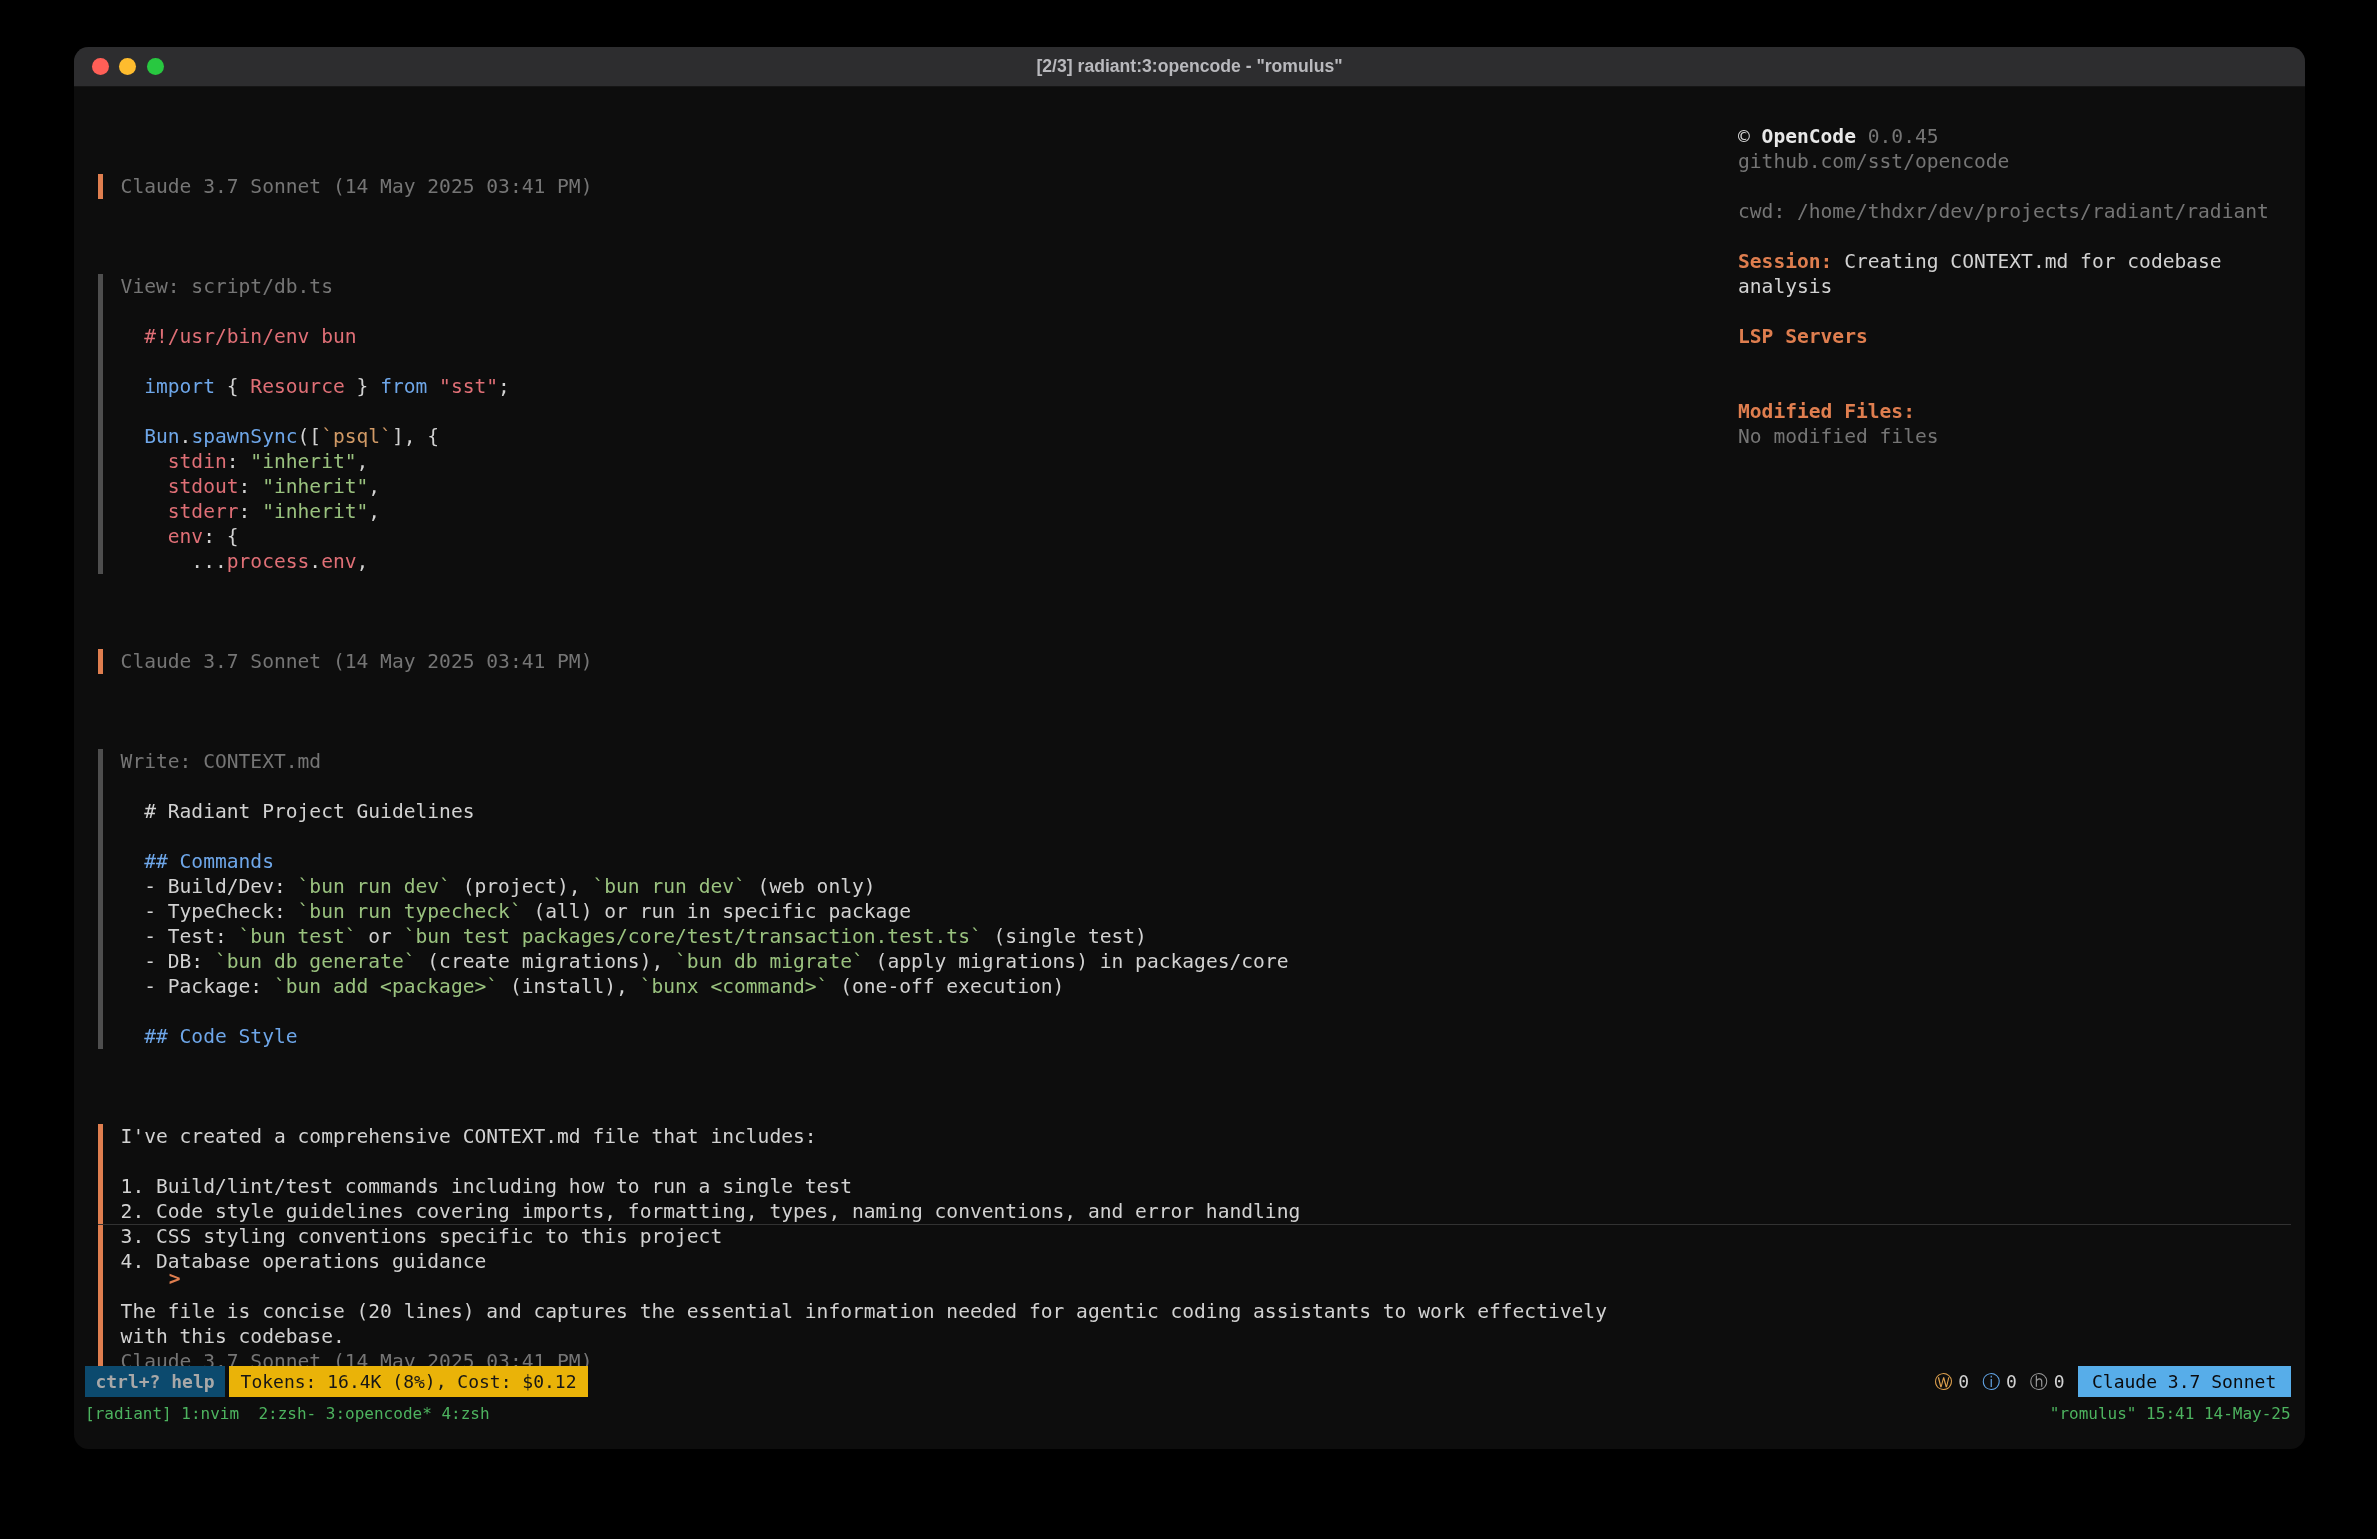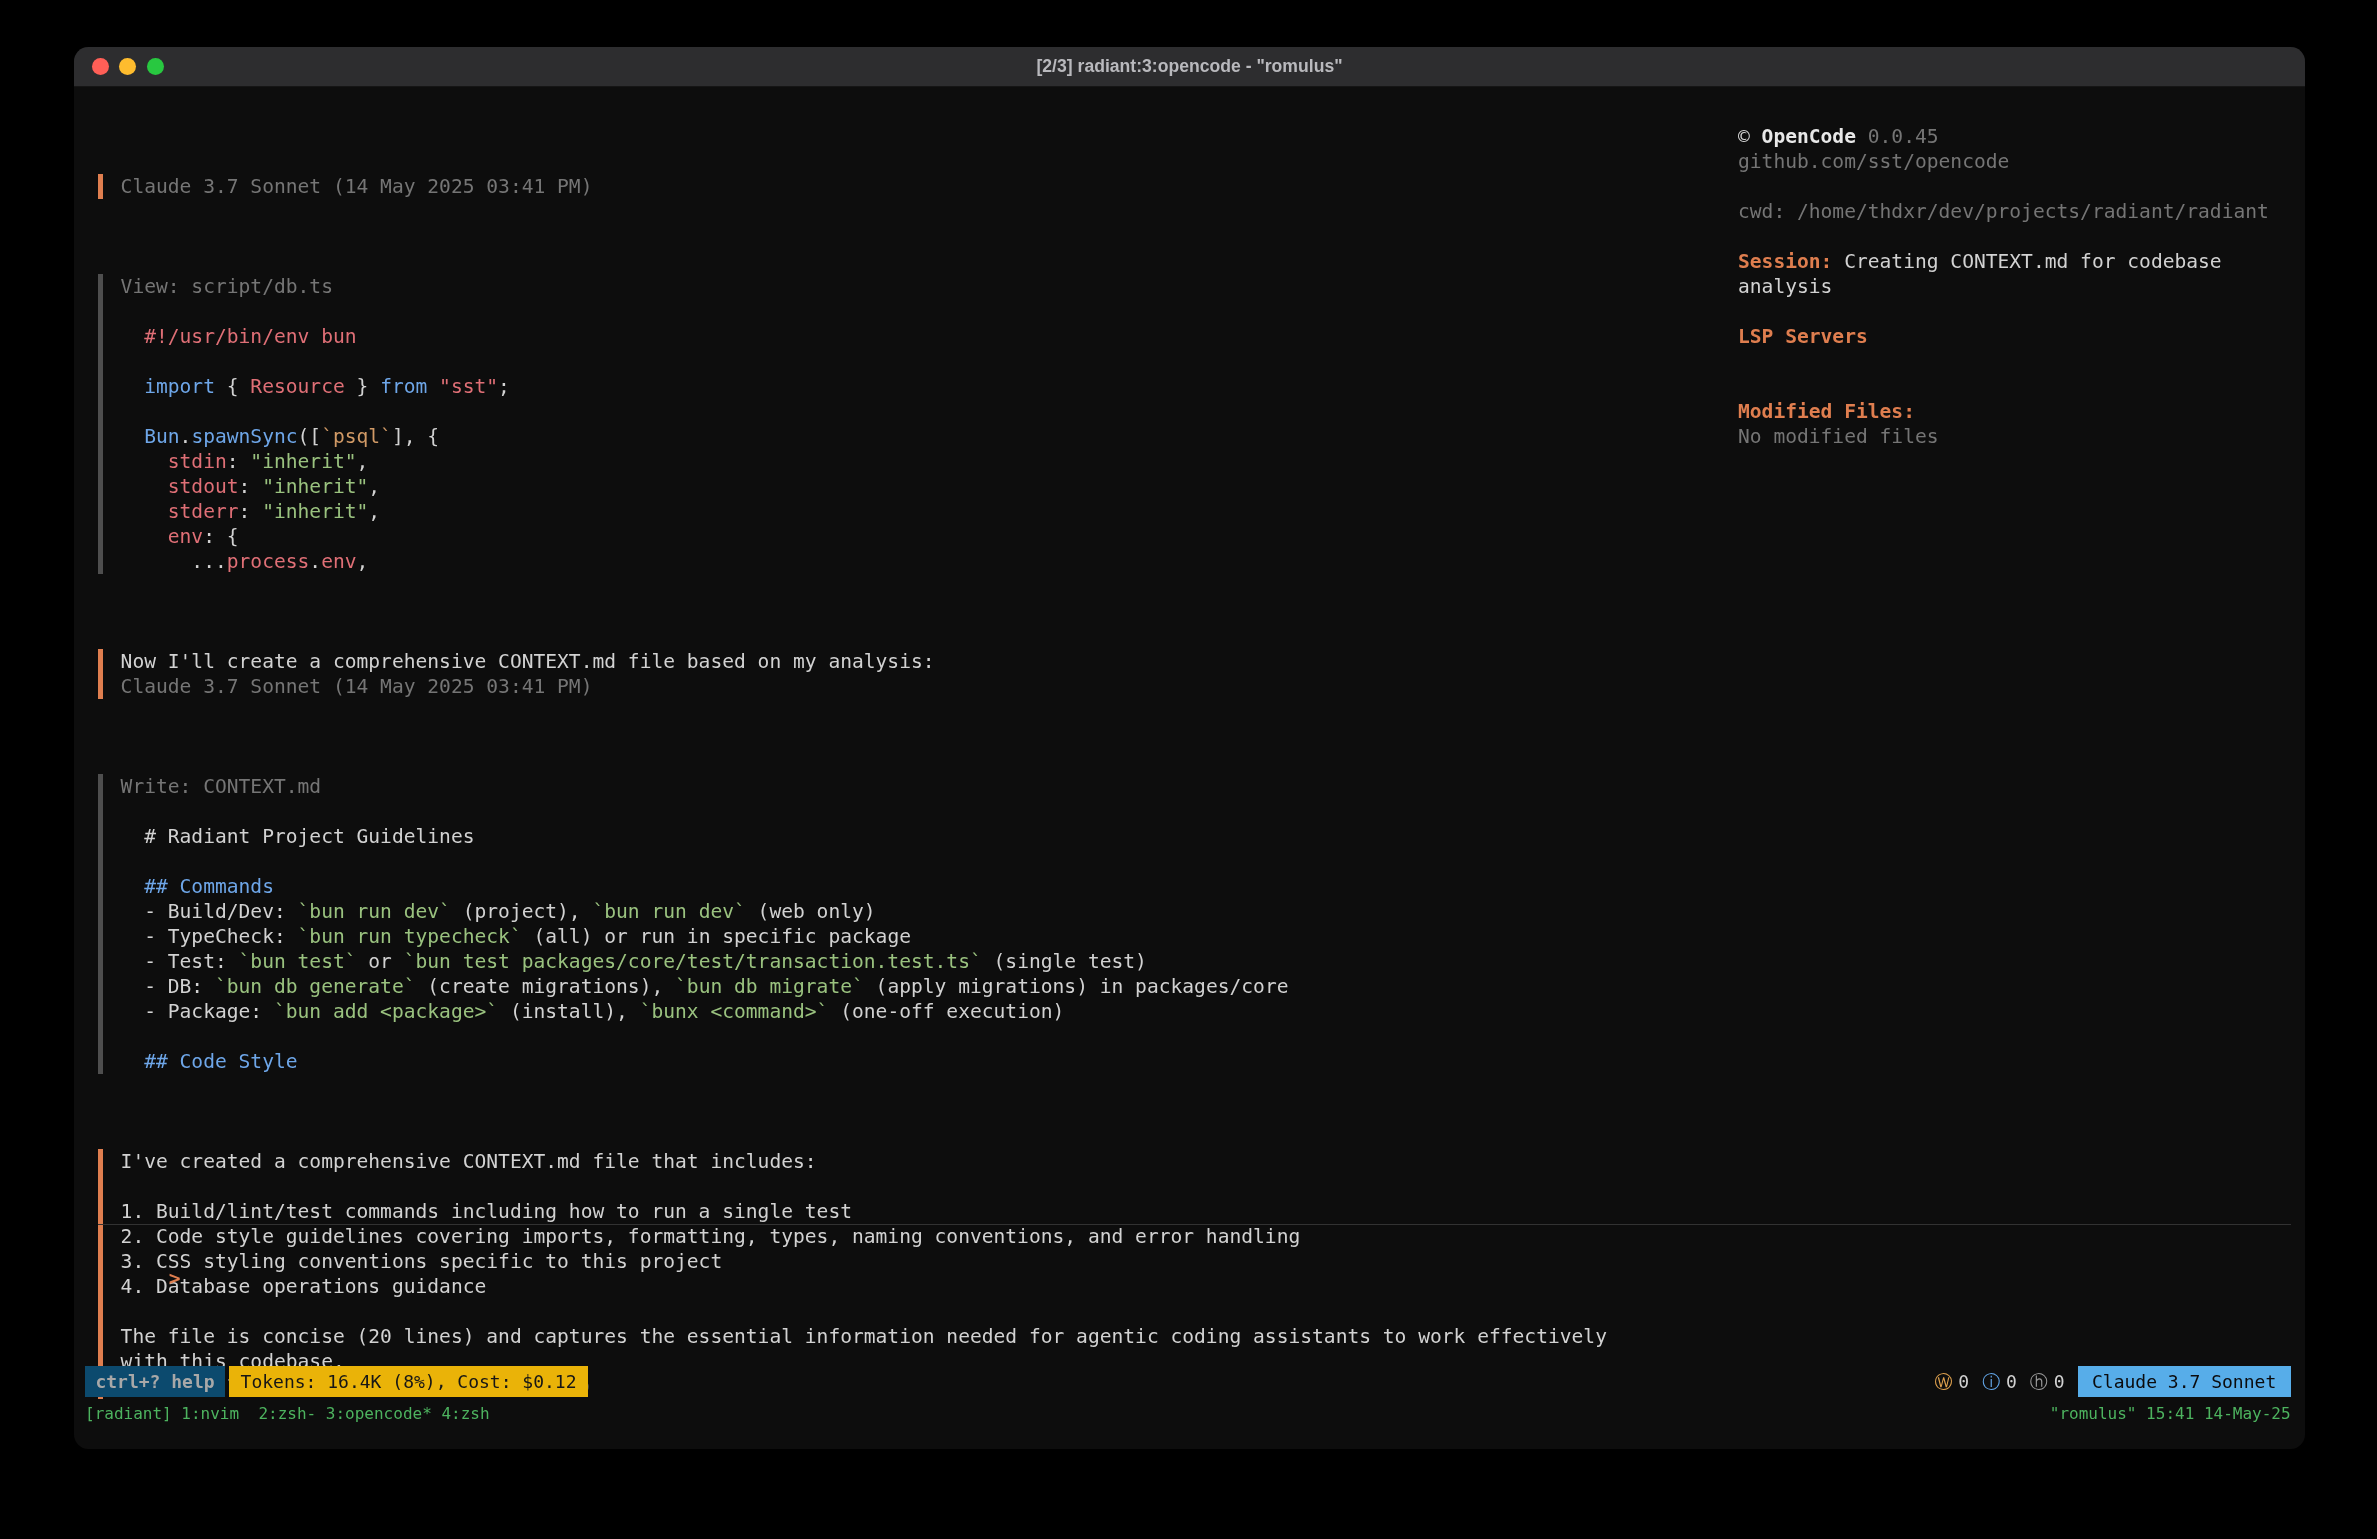--- a/index.html
+++ b/index.html
@@ -77,21 +77,21 @@
       <span class="tl green"></span>
     </div>
     <div class="title">[2/3] radiant:3:opencode - "romulus"</div>
   </div>
 
   <div class="term">
 
     <div class="main">
       <div class="block accent"><div class="line"><span class="c-gray">Claude 3.7 Sonnet (14 May 2025 03:41 PM)</span></div></div>
       <div class="block tool"><div class="line"><span class="c-gray">View: script/db.ts</span></div><div class="line"></div><div class="line"><span>  </span><span class="c-red">#!/usr/bin/env bun</span></div><div class="line"></div><div class="line"><span>  </span><span class="c-blue">import</span><span> { </span><span class="c-red">Resource</span><span> } </span><span class="c-blue">from</span><span> </span><span class="c-red">"sst"</span><span>;</span></div><div class="line"></div><div class="line"><span>  </span><span class="c-blue">Bun</span><span>.</span><span class="c-blue">spawnSync</span><span>([</span><span class="c-orange">`psql`</span><span>], {</span></div><div class="line"><span>    </span><span class="c-red">stdin</span><span>: </span><span class="c-green">"inherit"</span><span>,</span></div><div class="line"><span>    </span><span class="c-red">stdout</span><span>: </span><span class="c-green">"inherit"</span><span>,</span></div><div class="line"><span>    </span><span class="c-red">stderr</span><span>: </span><span class="c-green">"inherit"</span><span>,</span></div><div class="line"><span>    </span><span class="c-red">env</span><span>: {</span></div><div class="line"><span>      ...</span><span class="c-red">process</span><span>.</span><span class="c-red">env</span><span>,</span></div></div>
-      <div class="block accent"><div class="line"><span>Now I'll create a comprehensive CONTEXT.md file based on my analysis:</span></div><div class="line"><span class="c-gray">Claude 3.7 Sonnet (14 May 2025 03:41 PM)</span></div></div>
+      <div class="block accent"><div class="line"><span class="c-gray">Claude 3.7 Sonnet (14 May 2025 03:41 PM)</span></div></div>
       <div class="block tool"><div class="line"><span class="c-gray">Write: CONTEXT.md</span></div><div class="line"></div><div class="line"><span>  # Radiant Project Guidelines</span></div><div class="line"></div><div class="line"><span>  </span><span class="c-blue">## Commands</span></div><div class="line"><span>  - Build/Dev: </span><span class="c-green">`bun run dev`</span><span> (project), </span><span class="c-green">`bun run dev`</span><span> (web only)</span></div><div class="line"><span>  - TypeCheck: </span><span class="c-green">`bun run typecheck`</span><span> (all) or run in specific package</span></div><div class="line"><span>  - Test: </span><span class="c-green">`bun test`</span><span> or </span><span class="c-green">`bun test packages/core/test/transaction.test.ts`</span><span> (single test)</span></div><div class="line"><span>  - DB: </span><span class="c-green">`bun db generate`</span><span> (create migrations), </span><span class="c-green">`bun db migrate`</span><span> (apply migrations) in packages/core</span></div><div class="line"><span>  - Package: </span><span class="c-green">`bun add &lt;package&gt;`</span><span> (install), </span><span class="c-green">`bunx &lt;command&gt;`</span><span> (one-off execution)</span></div><div class="line"></div><div class="line"><span>  </span><span class="c-blue">## Code Style</span></div></div>
       <div class="block accent"><div class="line"><span>I've created a comprehensive CONTEXT.md file that includes:</span></div><div class="line"></div><div class="line"><span>1. Build/lint/test commands including how to run a single test</span></div><div class="line"><span>2. Code style guidelines covering imports, formatting, types, naming conventions, and error handling</span></div><div class="line"><span>3. CSS styling conventions specific to this project</span></div><div class="line"><span>4. Database operations guidance</span></div><div class="line"></div><div class="line"><span>The file is concise (20 lines) and captures the essential information needed for agentic coding assistants to work effectively</span></div><div class="line"><span>with this codebase.</span></div><div class="line"><span class="c-gray">Claude 3.7 Sonnet (14 May 2025 03:41 PM)</span></div></div>
     </div>
 
     <div class="sidebar"><div class="line"><span class="c-white">© </span><span class="c-boldwhite">OpenCode</span><span class="c-gray"> 0.0.45</span></div><div class="line"><span class="c-gray">github.com/sst/opencode</span></div><div class="line"></div><div class="line"><span class="c-gray">cwd: /home/thdxr/dev/projects/radiant/radiant</span></div><div class="line"></div><div class="line"><span class="c-accentbold">Session:</span><span> Creating CONTEXT.md for codebase</span></div><div class="line"><span>analysis</span></div><div class="line"></div><div class="line"><span class="c-accentbold">LSP Servers</span></div><div class="line"></div><div class="line"></div><div class="line"><span class="c-accentbold">Modified Files:</span></div><div class="line"><span class="c-gray">No modified files</span></div></div>
 
     <div class="separator"></div>
     <div class="prompt-row">
       <span class="prompt-char">&gt;</span>
     </div>

